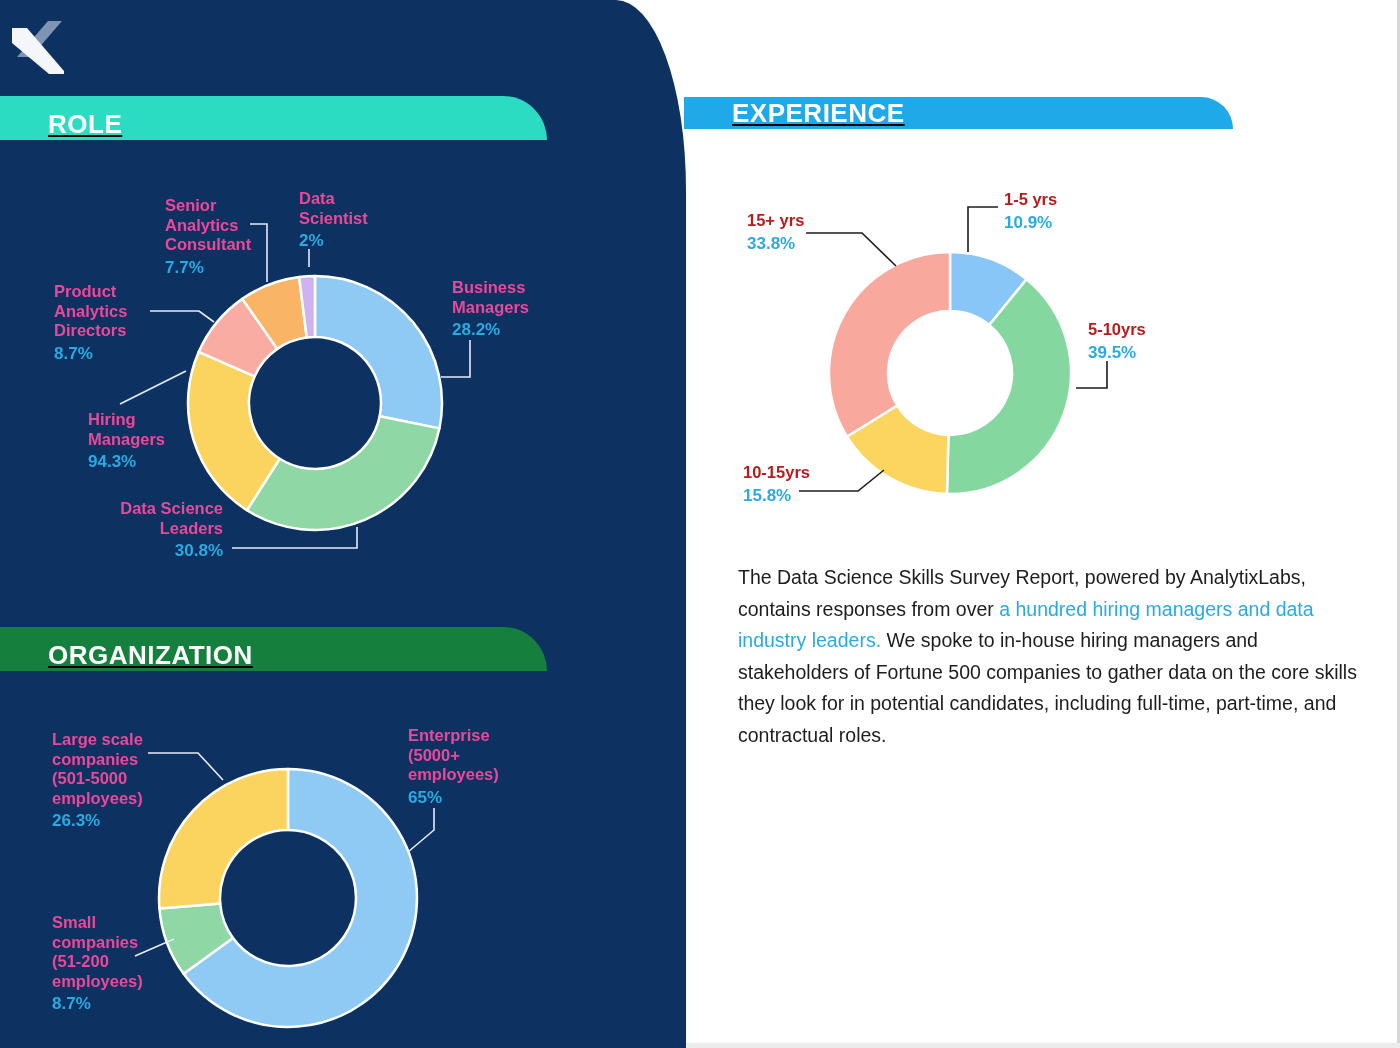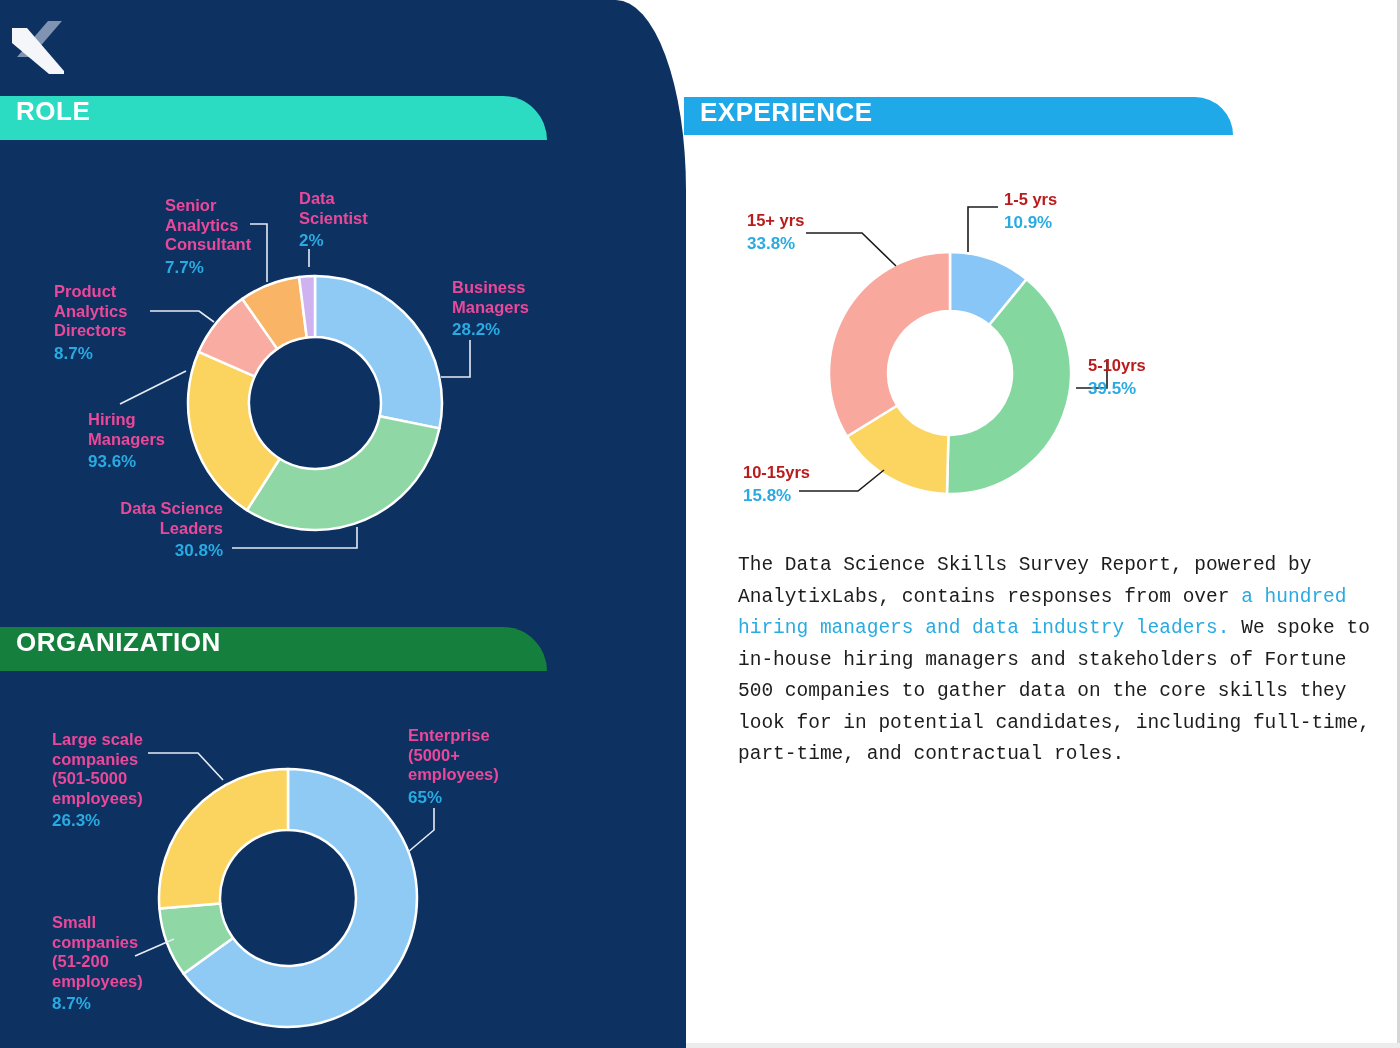--- a/index.html
+++ b/index.html
@@ -20,30 +20,31 @@
     position:absolute; right:0; top:0; width:3px; height:1048px;
     background:#D6D6D6; z-index:0;
   }
   .bottom-strip {
     position:absolute; left:686px; bottom:0; width:714px; height:5px;
     background:#ECECEC; z-index:0;
   }
   .banner {
     position:absolute; height:44px;
     border-top-right-radius:44px;
-    display:flex; align-items:flex-start;
-    padding-left:16px;
+    display:flex; align-items:flex-end;
+    padding-left:48px;
     z-index:2;
+    text-decoration:underline;
   }
   .banner .banner-title {
     color:#ffffff; font-size:26px; font-weight:bold; letter-spacing:0.5px;
   }
   .banner-role { left:0; top:96px; width:547px; }
   .banner-organization { left:0; top:627px; width:547px; }
-  .banner-experience { left:684px; top:97px; width:549px; height:38px; }
+  .banner-experience { left:684px; top:97px; width:549px; height:32px; }
 
   .logo { position:absolute; left:12px; top:19px; width:54px; height:56px; z-index:3; }
 
   .chart-svg { position:absolute; z-index:3; }
   .chart-role { left:185px; top:273px; }
   .chart-organization { left:157px; top:767px; }
   .chart-experience { left:827px; top:250px; }
 
   .lines-overlay { position:absolute; left:0; top:0; width:1400px; height:1048px; z-index:4; pointer-events:none; }
 
@@ -60,26 +61,26 @@
   .co-role-ds       { left:299px; top:189px; }
   .co-role-business { left:452px; top:278px; }
   .co-role-product  { left:54px;  top:282px; }
   .co-role-hiring   { left:88px;  top:410px; }
   .co-role-dsl      { left:92px;  top:499px; width:131px; text-align:right; }
   .co-org-large     { left:52px;  top:730px; }
   .co-org-enterprise{ left:408px; top:726px; }
   .co-org-small     { left:52px;  top:913px; }
   .co-exp-15plus    { left:747px; top:211px; }
   .co-exp-1to5      { left:1004px; top:190px; }
-  .co-exp-5to10     { left:1088px; top:320px;margin-top:36px; }
+  .co-exp-5to10     { left:1088px; top:320px; }
   .co-exp-10to15    { left:743px; top:463px; }
 
   .text-block {
-    position:absolute; left:738px; top:550px; width:632px; z-index:3;
-    color:#1D1D1F; font-size:19.5px; line-height:31.5px;font-family:Liberation Mono, monospace;
+    position:absolute; left:738px; top:562px; width:632px; z-index:3;
+    color:#1D1D1F; font-size:19.5px; line-height:31.5px;
   }
   .text-block p { margin:0 0 27px 0; }
   .text-block .link { color:#29ABE2; cursor:pointer; }
 </style>
 </head>
 <body>
 
 <div class="right-edge"></div>
 <div class="bottom-strip"></div>
 
@@ -158,21 +159,21 @@
 </div>
 <div class="callout on-navy co-role-product">
   <span class="co-text">Product
 Analytics
 Directors</span>
   <span class="co-pct">8.7%</span>
 </div>
 <div class="callout on-navy co-role-hiring">
   <span class="co-text">Hiring
 Managers</span>
-  <span class="co-pct">93.6%</span>
+  <span class="co-pct">94.3%</span>
 </div>
 <div class="callout on-navy co-role-dsl">
   <span class="co-text">Data Science
 Leaders</span>
   <span class="co-pct">30.8%</span>
 </div>
 
 <div class="callout on-navy co-org-large">
   <span class="co-text">Large scale
 companies

